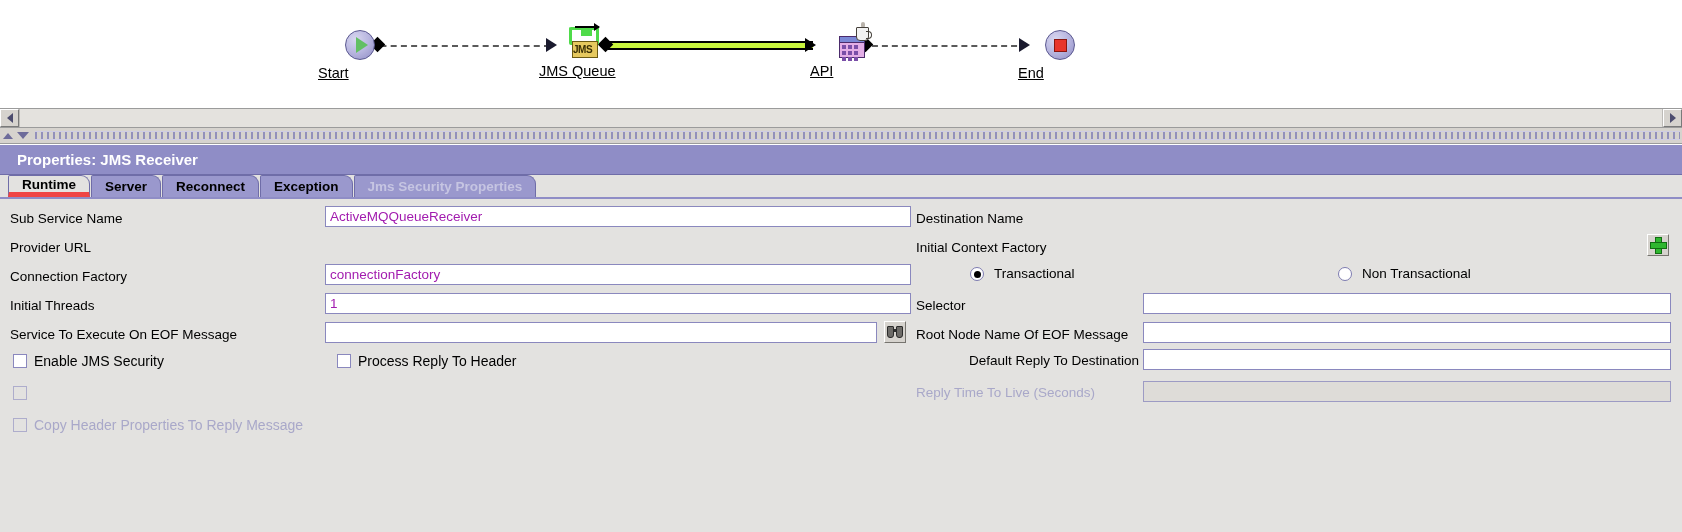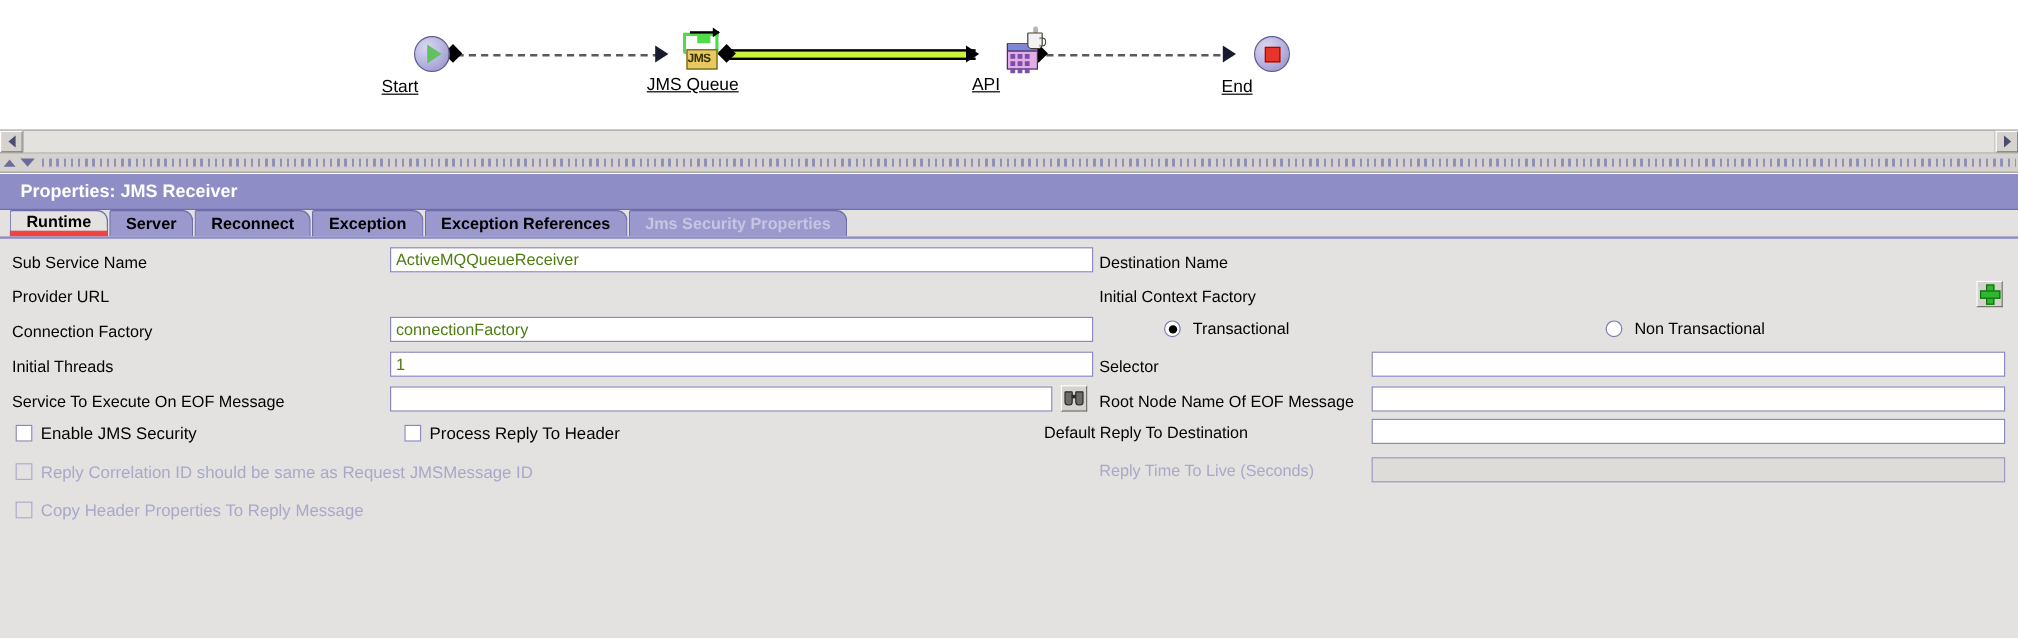--- a/index.html
+++ b/index.html
@@ -162,21 +162,21 @@
   .tab.active { background:#e3e2e0; color:#000; border-bottom:5px solid #ef4444; }
   .tab.disabled { color:#c6c5e2; background:#9a98cd; }
 
   .form { position:relative; padding-top:6px; }
   .row { position:relative; height:29px; }
   .lbl { position:absolute; font-size:13.5px; color:#000; top:6px; white-space:nowrap; }
   .lbl.dim { color:#a9a8c9; }
   .fld {
     position:absolute; top:1px; height:21px;
     background:#ffffff; border:1px solid #8a88be;
-    font-size:13.5px; color:#4d7c0f; padding:0 4px; line-height:19px;
+    font-size:13.5px; color:#a21caf; padding:0 4px; line-height:19px;
     font-family:"Liberation Sans", sans-serif;
     white-space:nowrap; overflow:hidden;
   }
   .fld.disabled { background:#dedcd8; border-color:#9d9bc4; }
 
   .cb-row { position:relative; height:32px; }
   .cbox {
     position:absolute; width:14px;height:14px; top:4px;
     background:#ffffff; border:1px solid #8a88be;
   }
@@ -307,21 +307,20 @@
 
   <div class="panel">
 
     <div class="panel-title">Properties: JMS Receiver</div>
 
     <div class="tabs">
       <div class="tab active">Runtime</div>
       <div class="tab">Server</div>
       <div class="tab">Reconnect</div>
       <div class="tab">Exception</div>
-      <div class="tab">Exception References</div>
       <div class="tab disabled">Jms Security Properties</div>
     </div>
 
     <div class="form">
 
       <div class="row">
         <div class="lbl" style="left:10px;">Sub Service Name</div>
         <div class="fld" style="left:325px; width:586px;">ActiveMQQueueReceiver</div>
         <div class="lbl" style="left:916px;">Destination Name</div>
       </div>
@@ -371,27 +370,26 @@
         <div class="fld" style="left:1143px; width:528px;"></div>
       </div>
 
       <div class="cb-row">
         <div class="cbox" style="left:13px;"></div>
         <div class="cb-lbl" style="left:34px;">Enable JMS Security</div>
 
         <div class="cbox" style="left:337px;"></div>
         <div class="cb-lbl" style="left:358px;">Process Reply To Header</div>
 
-        <div class="lbl" style="left:870px; top:3px;">Default Reply To Destination</div>
+        <div class="lbl" style="left:969px; top:3px;">Default Reply To Destination</div>
         <div class="fld" style="left:1143px; top:-1px; width:528px;"></div>
       </div>
 
       <div class="cb-row">
         <div class="cbox disabled" style="left:13px;"></div>
-        <div class="cb-lbl dim" style="left:34px;">Reply Correlation ID should be same as Request JMSMessage ID</div>
 
         <div class="lbl dim" style="left:916px; top:3px;">Reply Time To Live (Seconds)</div>
         <div class="fld disabled" style="left:1143px; top:-1px; width:528px;"></div>
       </div>
 
       <div class="cb-row">
         <div class="cbox disabled" style="left:13px;"></div>
         <div class="cb-lbl dim" style="left:34px;">Copy Header Properties To Reply Message</div>
       </div>
 

